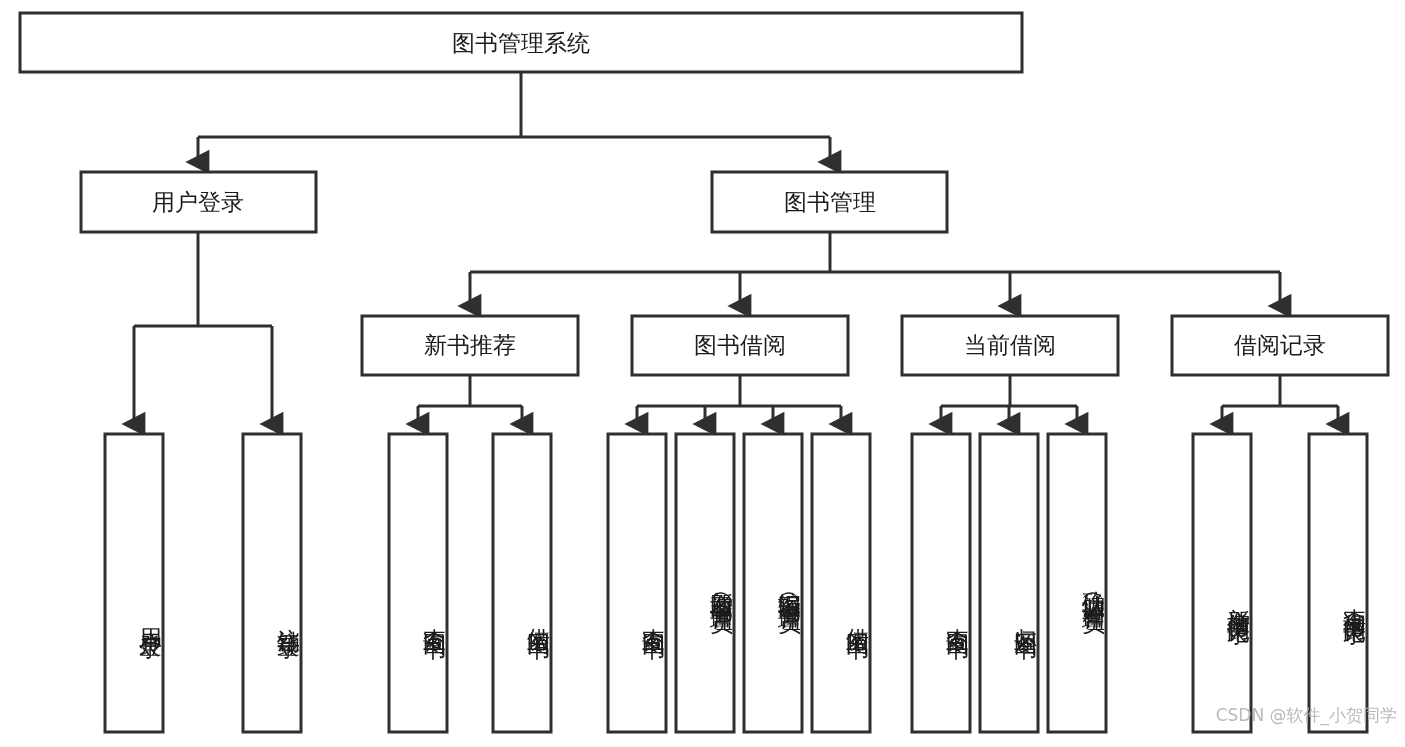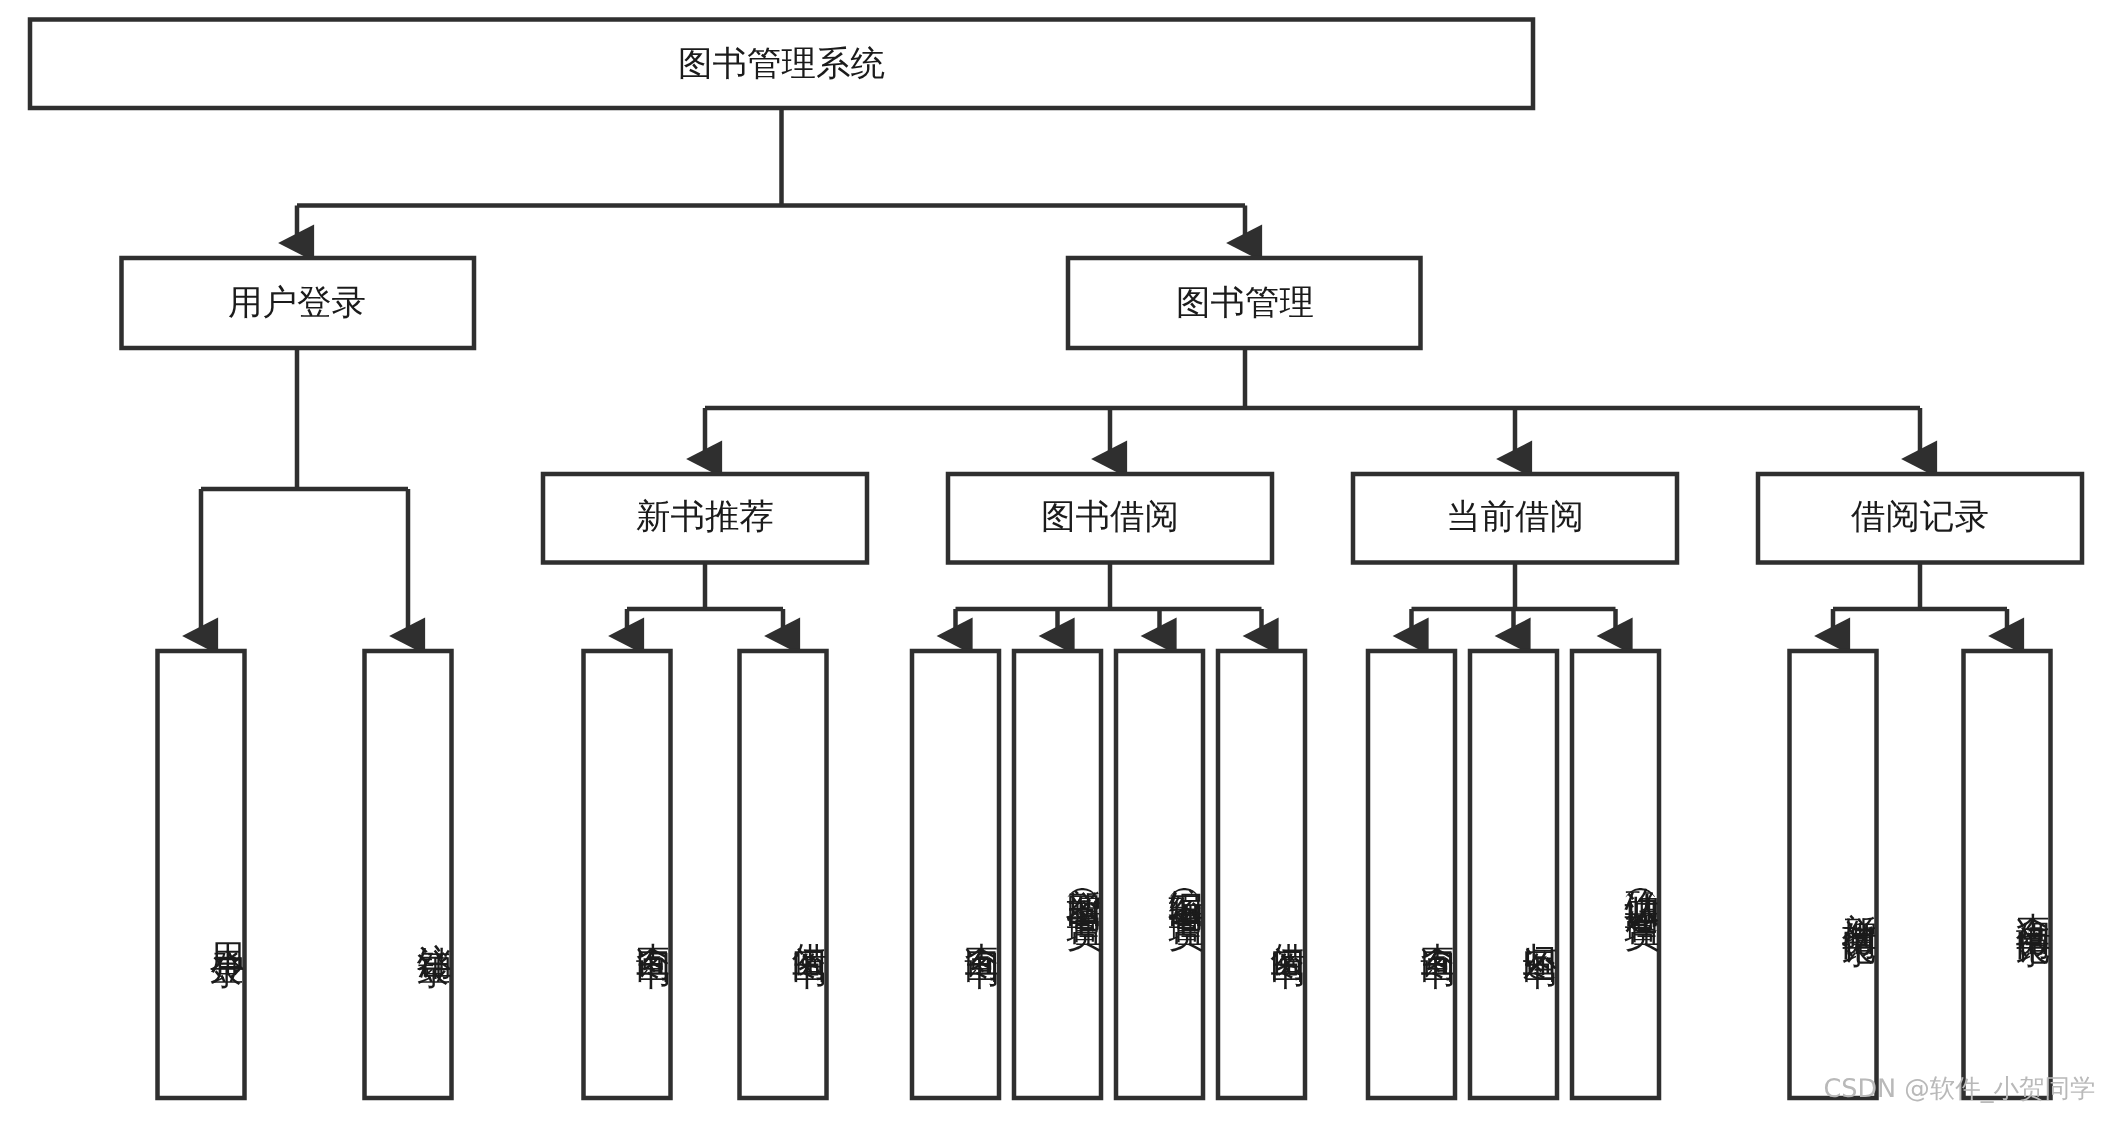--- a/index.html
+++ b/index.html
@@ -57,21 +57,21 @@
     letter-spacing: 3px;
     white-space: nowrap;
     display: flex;
     align-items: flex-start;
     justify-content: center;
     pointer-events: none;
   }
   .watermark {
     position: absolute;
     right: 8px;
-    bottom: 10px;
+    bottom: 20px;
     font-family: "DejaVu Sans", "Liberation Sans", sans-serif;
     font-size: 17px;
     color: #b9b9b9;
     white-space: nowrap;
     user-select: none;
   }
 </style>
 </head>
 <body>
 

